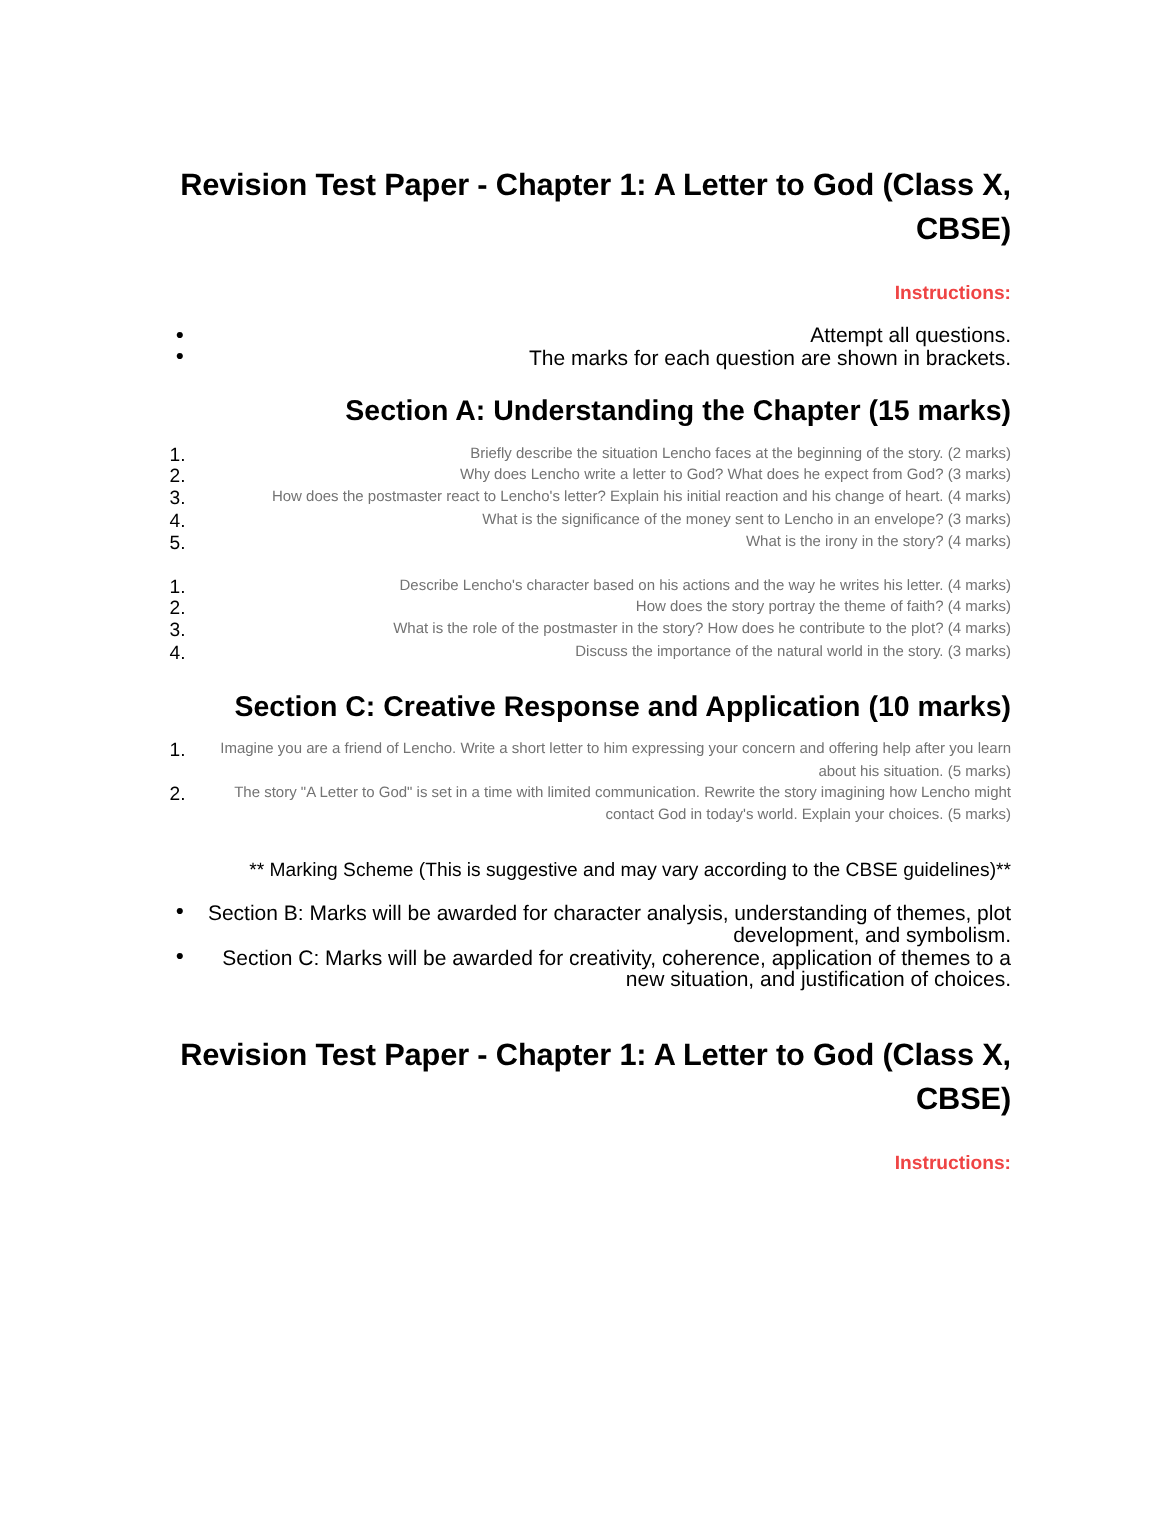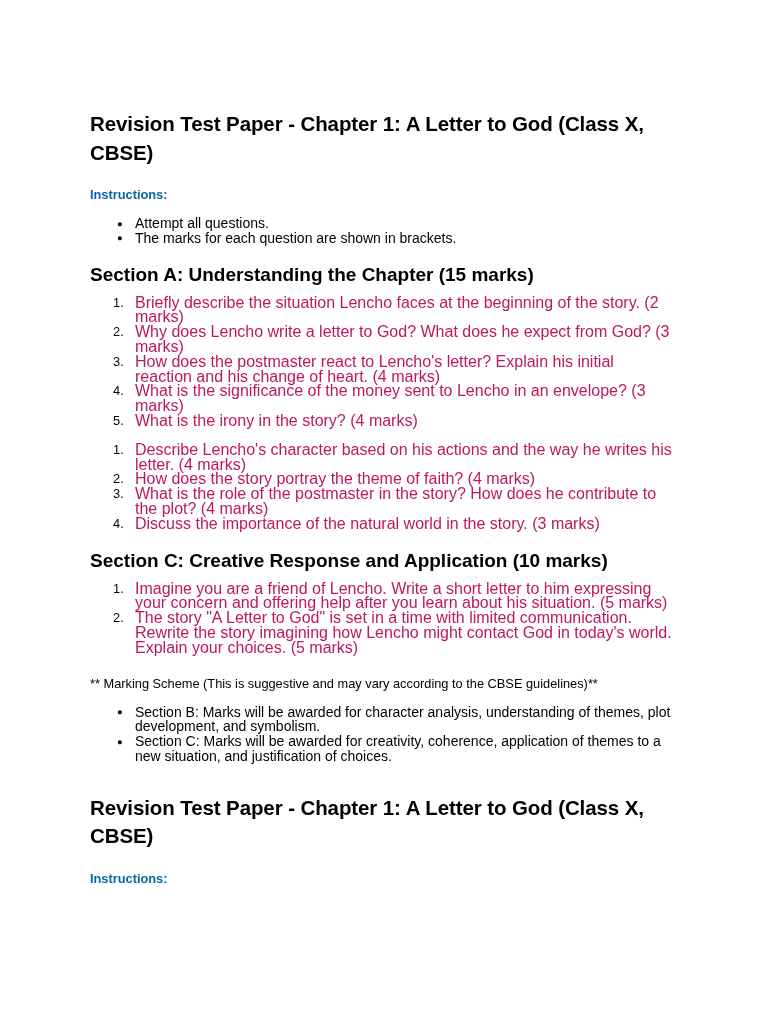--- a/index.html
+++ b/index.html
@@ -16,41 +16,42 @@
     -webkit-font-smoothing: antialiased;
   }
   .page {
     position: relative;
     width: 768px;
     height: 1024px;
     background: #ffffff;
     box-sizing: border-box;
     padding: 0;
     overflow: hidden;
+    text-align: right;
   }
   .content {
     position: absolute;
     left: 90px;
     top: 110px;
     width: 584px;
   }
   h1.doc-title {
     font-size: 20.5px;
     font-weight: bold;
     line-height: 28.5px;
     margin: 0 0 0 0;
     letter-spacing: -0.1px;
     color: #000000;
   }
   .subhead {
     font-size: 12.8px;
     font-weight: bold;
     line-height: 15px;
     margin: 20px 0 0 0;
-    color: #0369a1;
+    color: #ef4444;
   }
   .section-head {
     font-size: 19px;
     font-weight: bold;
     line-height: 15px;
     margin: 21px 0 0 0;
     color: #000000;
   }
   .para {
     font-size: 12.8px;
@@ -82,24 +83,24 @@
     color: #000000;
   }
   ol.numbers {
     list-style: none;
     margin: 14px 0 0 0;
     padding: 0;
     counter-reset: qnum;
   }
   ol.numbers > li {
     position: relative;
-    font-size: 16px;
+    font-size: 10px;
     line-height: 14.8px;
     padding-left: 45px;
-    color: #be185d;
+    color: #737373;
     counter-increment: qnum;
   }
   ol.numbers > li::before {
     content: counter(qnum) ".";
     position: absolute;
     left: 23px;
     top: 0;
     width: 20px;
     font-size: 12.8px;
     line-height: 14.8px;

